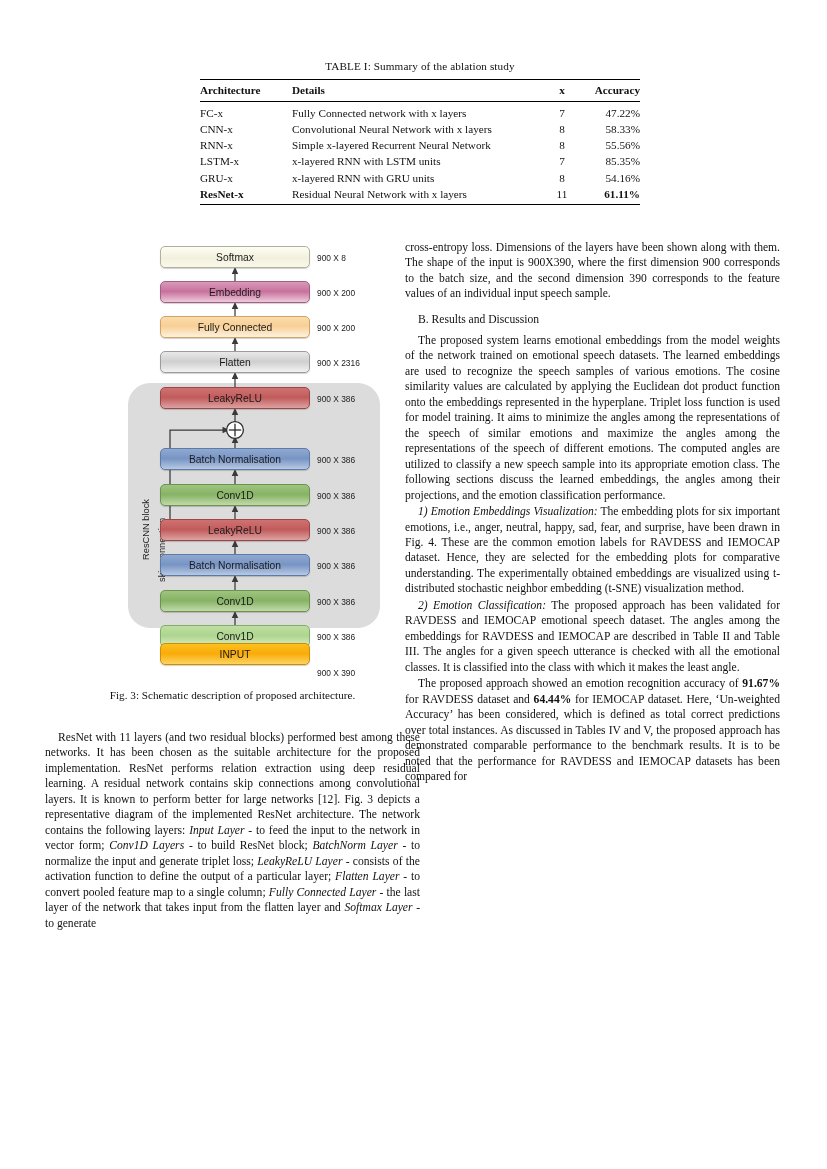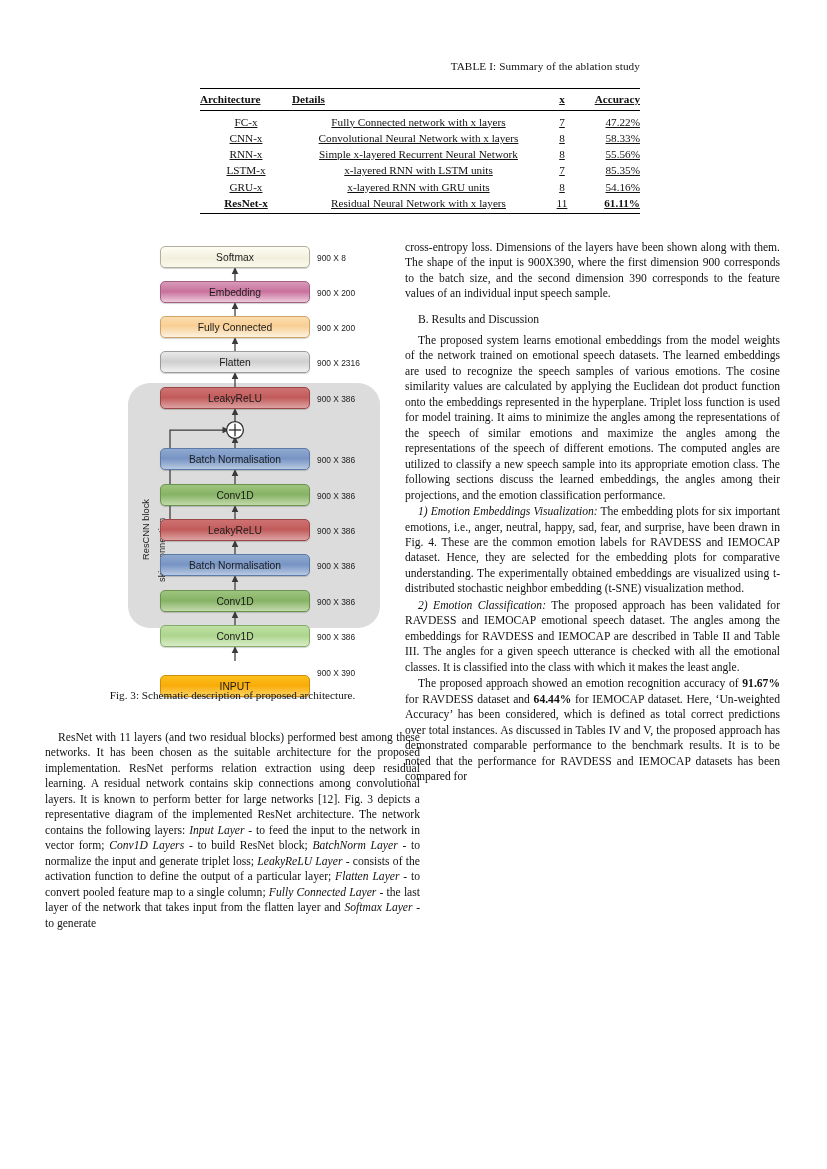--- a/index.html
+++ b/index.html
@@ -3,25 +3,25 @@
 <meta charset="utf-8">
 <style>
   html,body{margin:0;padding:0;background:#ffffff;}
   body{width:827px;height:1169px;position:relative;overflow:hidden;
        font-family:"Liberation Serif",serif;color:#111;}
 
   .page{position:absolute;inset:0;}
 
   
   #table-block{position:absolute;left:200px;top:60px;width:440px;}
-  #table-caption{text-align:right;font-size:11.2px;margin-bottom:16px;letter-spacing:.1px;}
-  table{border-collapse:collapse;width:100%;font-size:11.2px;text-decoration:underline;}
+  #table-caption{text-align:center;font-size:11.2px;margin-bottom:7px;letter-spacing:.1px;}
+  table{border-collapse:collapse;width:100%;font-size:11.2px;}
   thead th{font-weight:bold;text-align:left;padding:4px 0 5px 0;
            border-top:1.6px solid #000;border-bottom:1.05px solid #000;}
-  tbody td{padding:2.15px 0;text-align:center;vertical-align:top;}
+  tbody td{padding:2.15px 0;text-align:left;vertical-align:top;}
   tbody tr:last-child td{border-bottom:1.6px solid #000;padding-bottom:4px;}
   tbody tr:first-child td{padding-top:4.5px;}
   .c-arch{width:92px;}
   .c-det{width:253px;}
   .c-x{width:34px;text-align:center !important;}
   .c-acc{width:61px;text-align:right !important;margin-top:48px;}
   thead .c-x{text-align:center !important;}
   thead .c-acc{text-align:right !important;}
   .rowbold td{font-weight:bold;}
   .rowbold .c-det{font-weight:normal;}
@@ -205,21 +205,21 @@
           </div>
           <div class="dim" style="top: 320.5px;">900 X 386</div>
           <div class="node n-conv" style="top: 350px;">
             <span>Conv1D</span>
           </div>
           <div class="dim" style="top: 356.5px;">900 X 386</div>
           <div class="node n-conv-lt" style="top: 385px;">
             <span>Conv1D</span>
           </div>
           <div class="dim" style="top: 391.5px;">900 X 386</div>
-          <div class="node n-input" style="top: 435px;">
+          <div class="node n-input" style="top: 403px;">
             <span>INPUT</span>
           </div>
           <div class="dim" style="top: 427.5px;">900 X 390</div>
         </div>
     </div>
   </div>
 
   <div id="fig-caption">Fig. 3: Schematic description of proposed architecture.</div>
 
   <div id="col-left" style="top:730px;">

